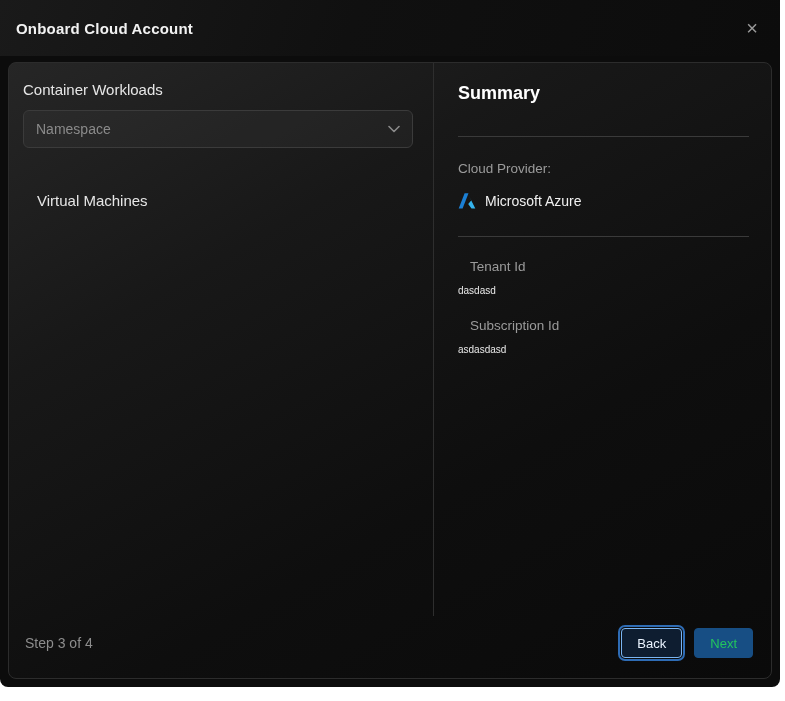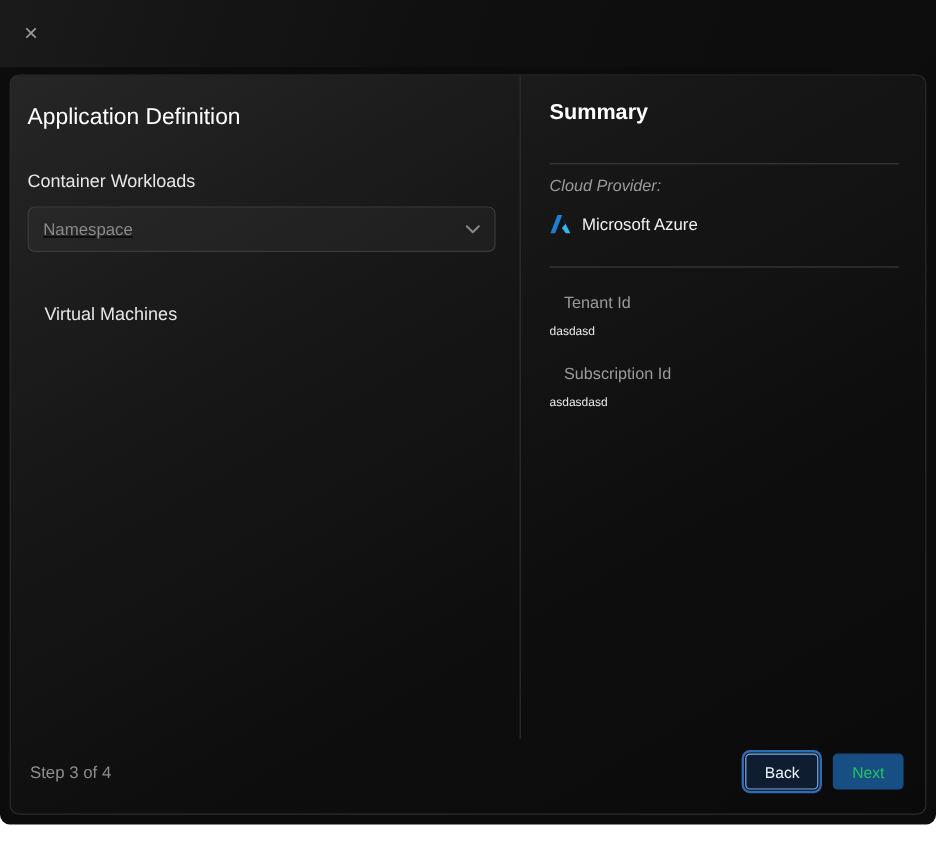--- a/index.html
+++ b/index.html
@@ -52,40 +52,40 @@
     margin: 6px 0 34px 0;
   }
   .field-label {
     color: #e6e6e6; font-size: 15px; margin-bottom: 12px;
   }
   .select-box {
     height: 38px; width: 100%;
     border: 1px solid #3b3b3b; border-radius: 6px;
     background: rgba(255,255,255,0.035);
     display: flex; align-items: center; justify-content: space-between;
-    padding: 0 12px; cursor: pointer; text-decoration: underline;
+    padding: 0 12px; cursor: pointer;
   }
   .select-placeholder { color: #8a8a8a; font-size: 14px; }
   .chevron { display: flex; align-items: center; }
   .group-gap { margin-top: 44px; margin-left: 14px; }
   
   .col-right {
     flex: 1;
     border-left: 1px solid #2e2e2e;
     padding: 20px 22px 0 24px;
   }
   .summary-title { color: #ffffff; font-size: 18px; font-weight: 700; }
   .divider {
     border: none; border-top: 1px solid #3a3a3a;
     margin: 0; width: 100%;
   }
   .div-1 { margin-top: 32px; }
   .div-2 { margin-top: 26px; }
   .muted-label { color: #9b9b9b; font-size: 13.5px; }
-  .cp-label { margin-top: 10px; font-style: italic; }
+  .cp-label { margin-top: 24px; }
   .provider-row {
     display: flex; align-items: center; gap: 9px;
     margin-top: 16px;
   }
   .provider-name { color: #f0f0f0; font-size: 14px; }
   .kv-label { margin-top: 22px; margin-left: 12px; }
   .kv-value { color: #e9e9e9; font-size: 10px; margin-top: 11px; }
   
   .panel-footer {
     flex: 0 0 auto;
@@ -111,28 +111,28 @@
     background: #174e84;
     border: 1px solid #174e84;
   }
 </style>
 </head>
 <body>
 
 <div class="modal">
 
   <div class="modal-header">
+    <div class="modal-title">Onboard Cloud Account</div>
     <div class="close-btn">×</div>
   </div>
 
   <div class="panel">
     <div class="panel-body">
 
       <div class="col-left">
-        <div class="app-def-title">Application Definition</div>
 
         <div class="field-label">Container Workloads</div>
         <div class="select-box">
           <span class="select-placeholder">Namespace</span>
           <span class="chevron">
             <svg width="12" height="8" viewBox="0 0 12 8">
                 <polyline points="1,1.5 6,6.5 11,1.5" fill="none" stroke="#8a8a8a" stroke-width="1.6" stroke-linecap="round" stroke-linejoin="round"></polyline>
               </svg>
           </span>
         </div>

